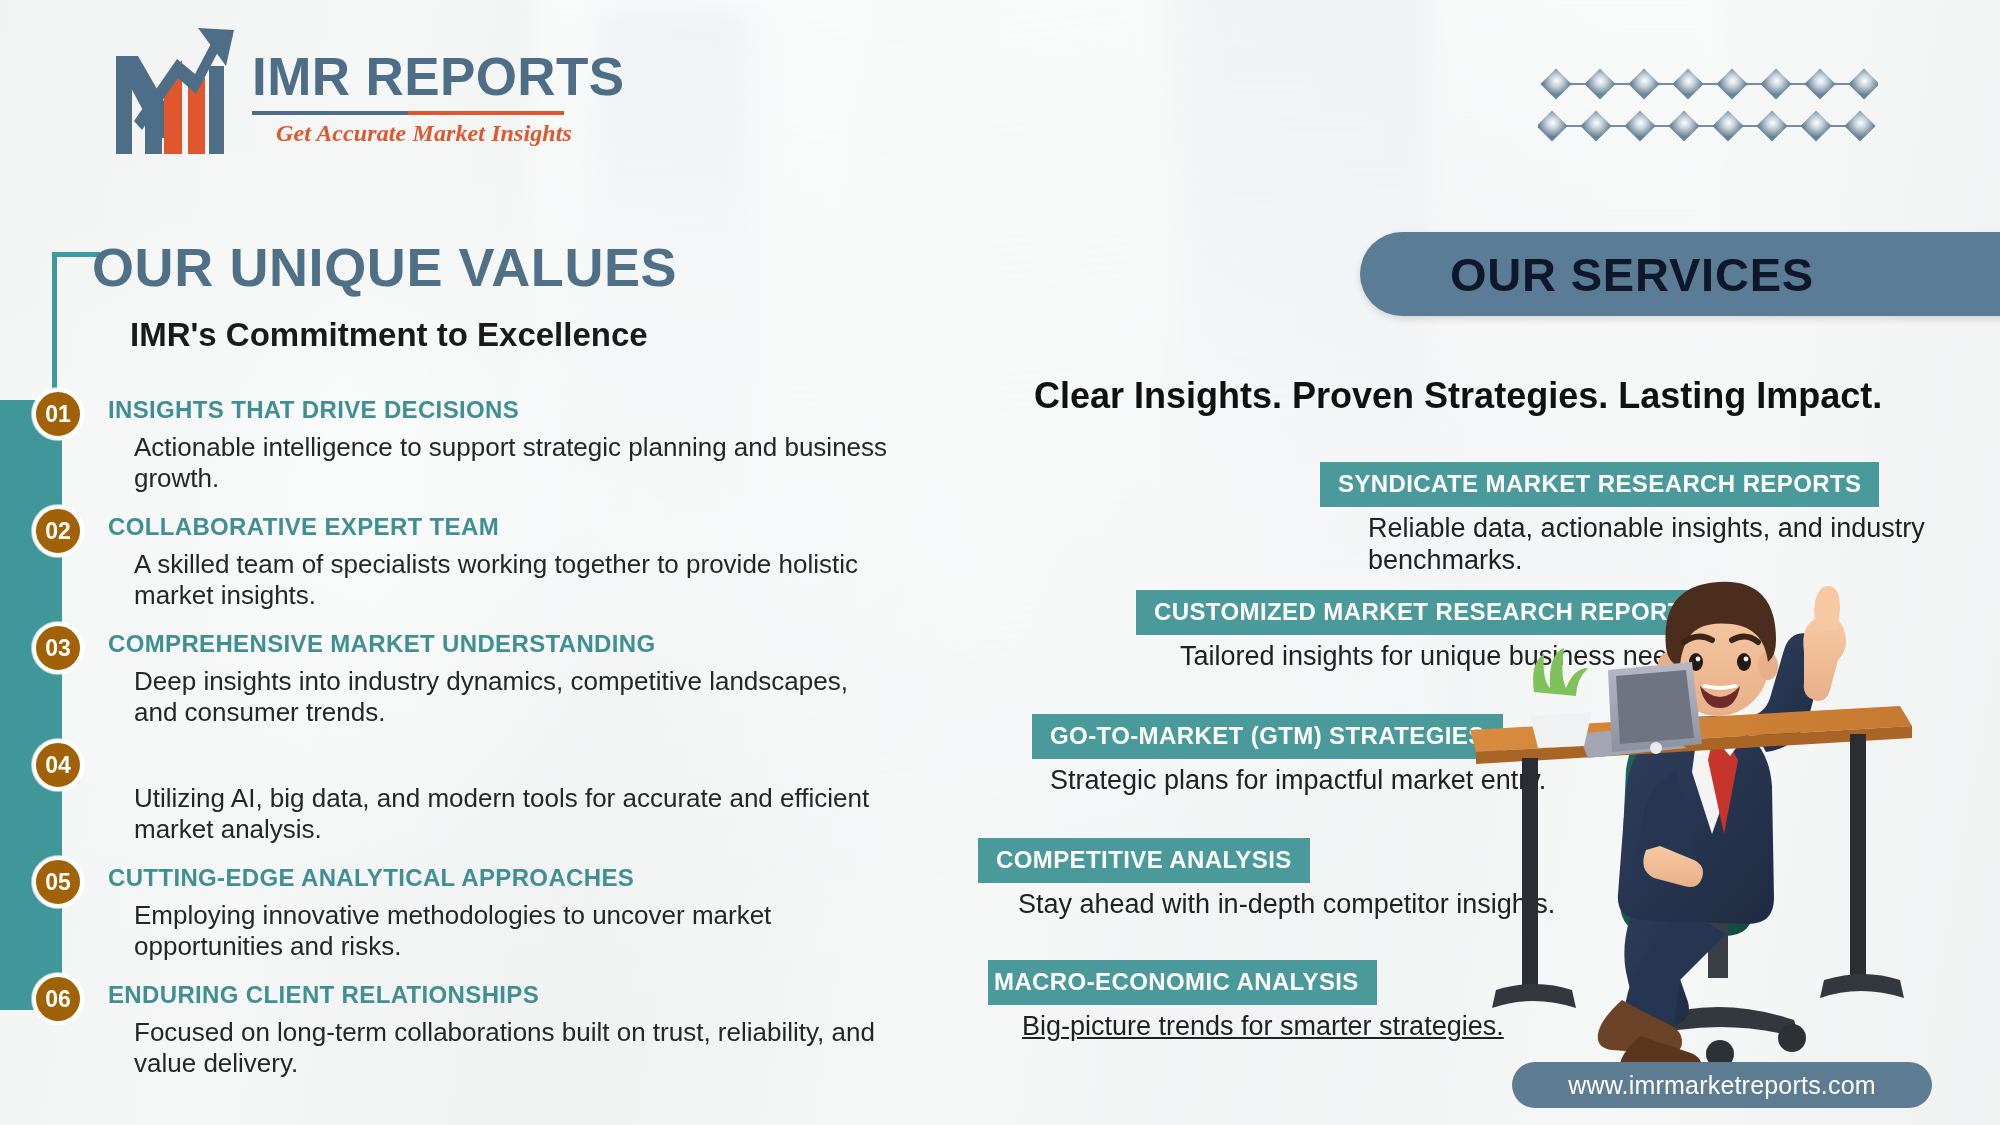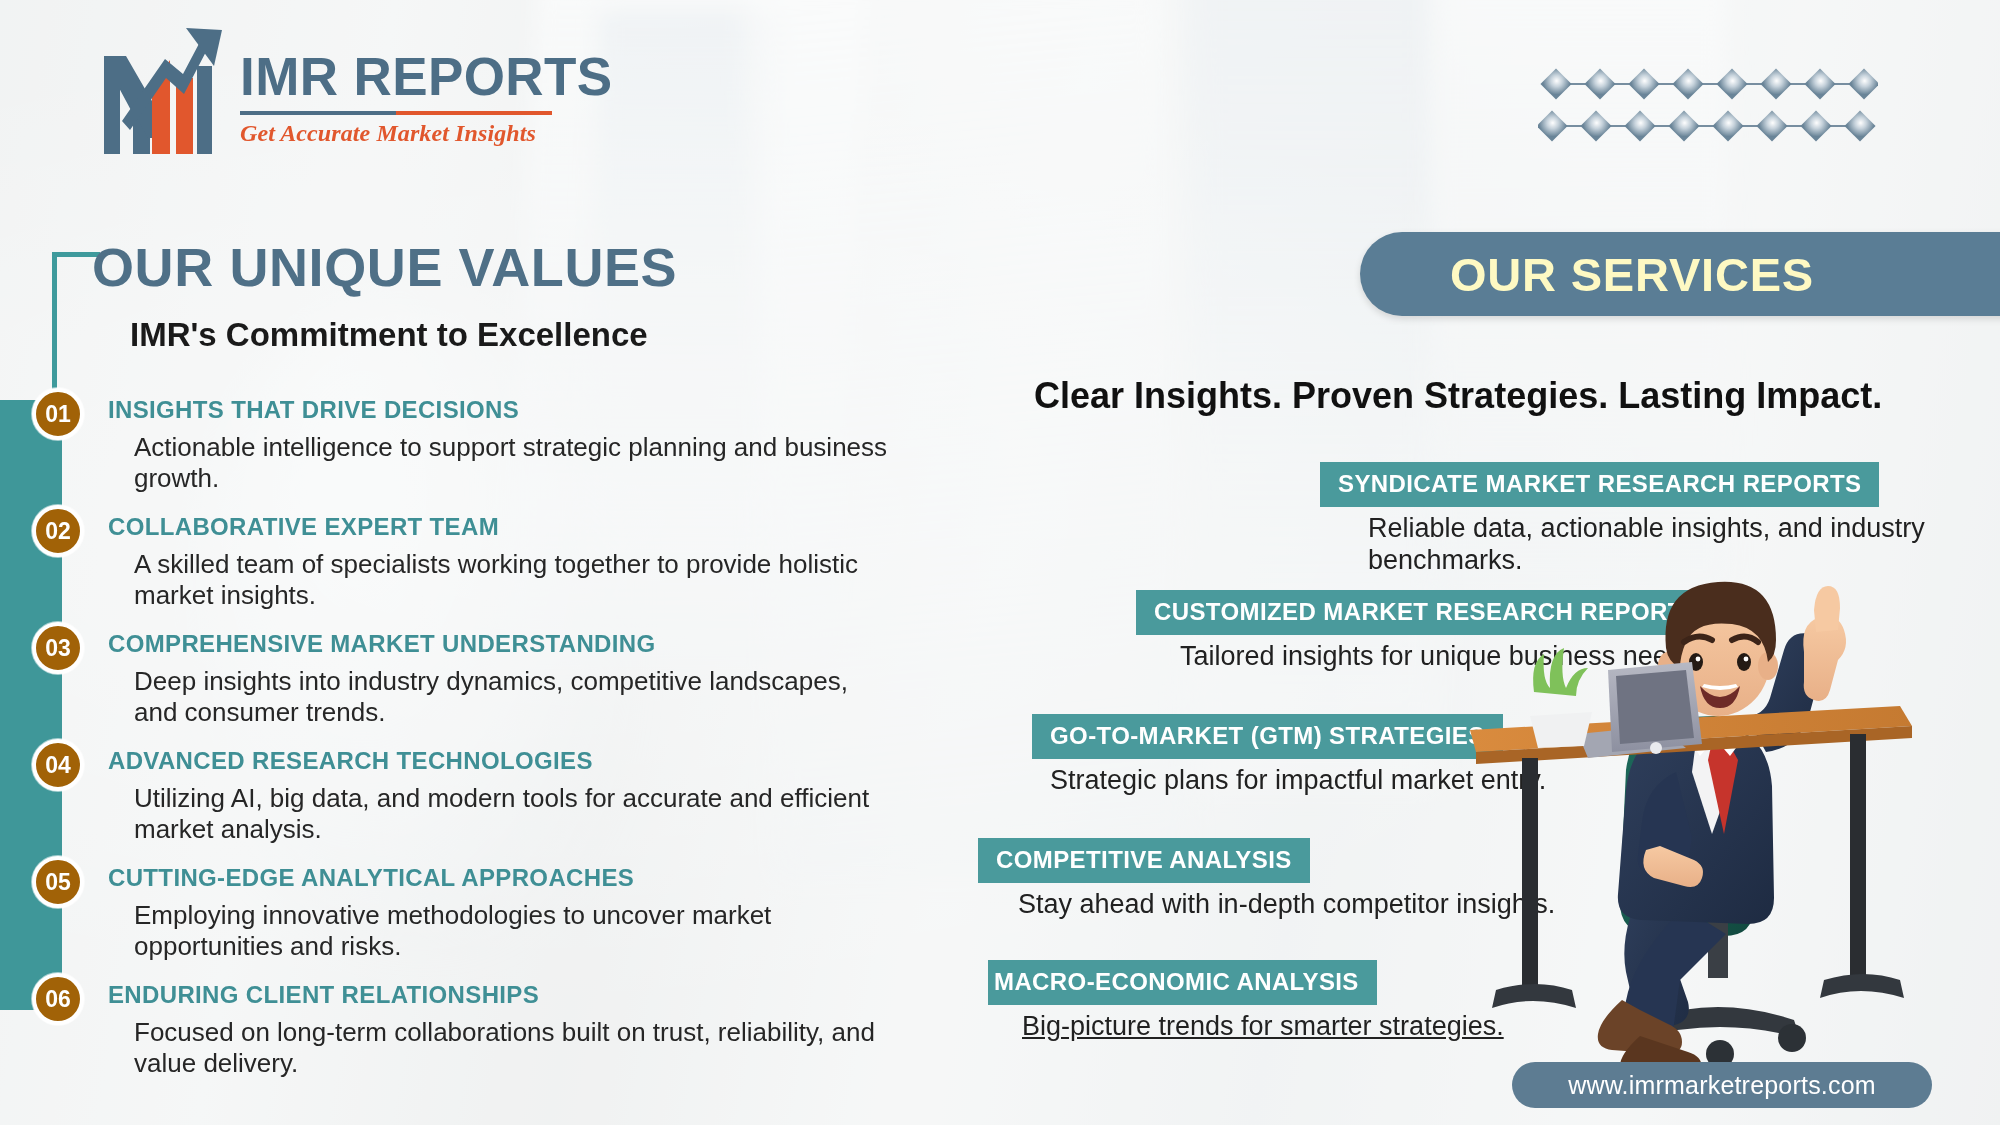--- a/index.html
+++ b/index.html
@@ -51,21 +51,21 @@
     background:radial-gradient(ellipse at 40% 30%,rgba(255,255,255,.75),rgba(226,231,235,.18) 70%,transparent);
     filter:blur(22px);
   }
   .bg-soft {
     position:absolute; inset:0;
     background:radial-gradient(ellipse at 28% 46%, rgba(255,255,255,.55), transparent 58%);
   }
   .bg-veil { position:absolute; inset:0; background:rgba(246,247,247,.55); }
 
   
-  .logo { position:absolute; left:100px; top:26px; width:460px; height:135px; }
+  .logo { position:absolute; left:112px; top:26px; width:460px; height:135px;text-align:right; }
   .logo-mark { position:absolute; left:0; top:0; width:128px; height:130px; }
   .logo-text { position:absolute; left:140px; top:24px; width:320px; }
   .logo-title {
     font-size:53px; font-weight:700; letter-spacing:.4px;
     color:#4d6e86; line-height:1; white-space:nowrap;
     font-family:"Liberation Sans", sans-serif;
   }
   .logo-rule { display:flex; margin-top:8px; height:4px; width:312px; }
   .logo-rule i { flex:1; display:block; }
   .logo-rule i:first-child { background:#4d6e86; }
@@ -123,21 +123,21 @@
   
   .svc-banner {
     position:absolute; left:1360px; top:232px; width:700px; height:84px;
     background:#5a7d95;
     border-radius:44px 0 0 44px;
     display:flex; align-items:center;
     padding-left:90px;
     box-shadow:0 3px 7px rgba(0,0,0,.13);
   }
   .svc-banner span {
-    color:#fef9c3; font-size:47px; font-weight:700; letter-spacing:.8px;
+    color:#0f172a; font-size:47px; font-weight:700; letter-spacing:.8px;
     white-space:nowrap;
   }
   .svc-tagline {
     position:absolute; left:1034px; top:375px;
     font-size:36px; font-weight:700; color:#111111; white-space:nowrap;
   }
 
   .svc-list { position:absolute; left:0; top:462px; width:2000px; }
   .svc-item { position:relative; height:0; }
   .svc-label {
@@ -263,21 +263,20 @@
     <div class="vhead">COLLABORATIVE EXPERT TEAM</div>
     <div class="vdesc">A skilled team of specialists working together to provide holistic market insights.</div>
   </div>
   <div class="vitem">
     <div class="vnum">03</div>
     <div class="vhead">COMPREHENSIVE MARKET UNDERSTANDING</div>
     <div class="vdesc">Deep insights into industry dynamics, competitive landscapes, and consumer trends.</div>
   </div>
   <div class="vitem">
     <div class="vnum">04</div>
-    <div class="vhead">ADVANCED RESEARCH TECHNOLOGIES</div>
     <div class="vdesc">Utilizing AI, big data, and modern tools for accurate and efficient market analysis.</div>
   </div>
   <div class="vitem">
     <div class="vnum">05</div>
     <div class="vhead">CUTTING-EDGE ANALYTICAL APPROACHES</div>
     <div class="vdesc">Employing innovative methodologies to uncover market opportunities and risks.</div>
   </div>
   <div class="vitem">
     <div class="vnum">06</div>
     <div class="vhead">ENDURING CLIENT RELATIONSHIPS</div>

